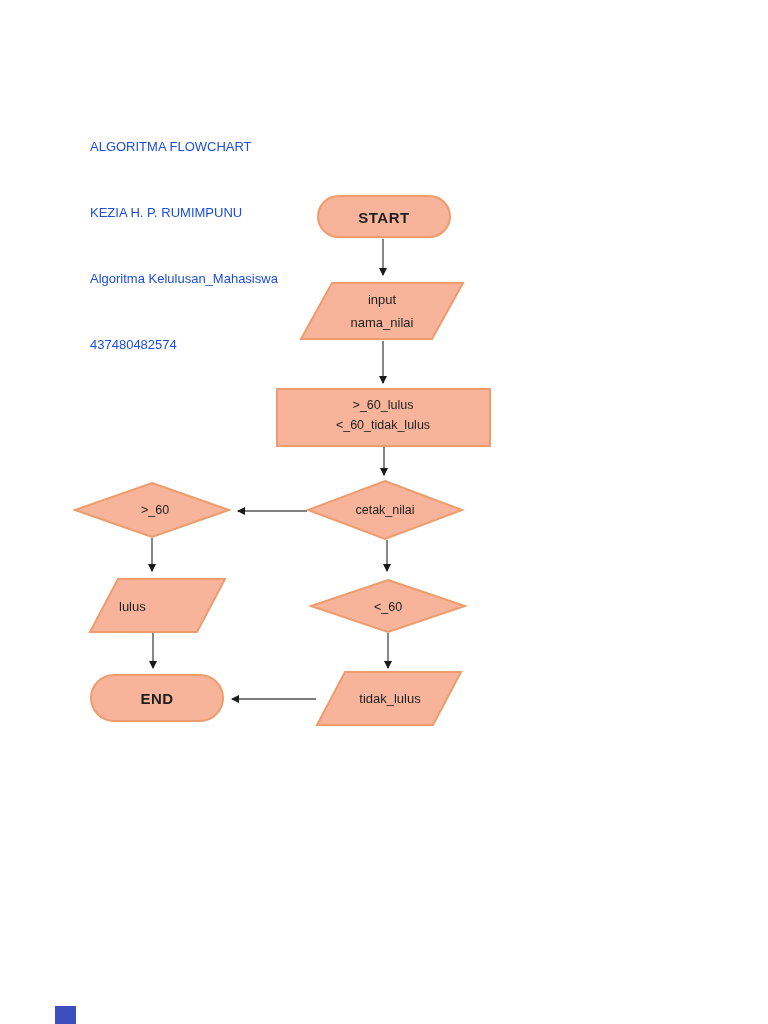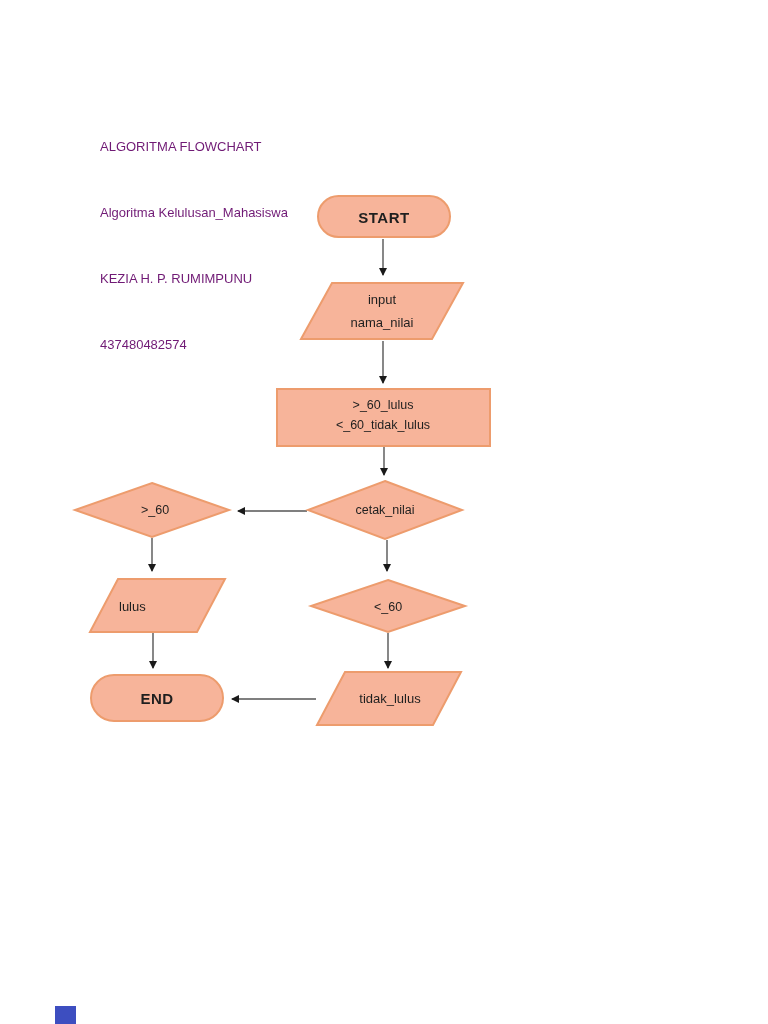--- a/index.html
+++ b/index.html
@@ -6,23 +6,23 @@
   .canvas {
     position: relative;
     width: 768px;
     height: 1024px;
     background: #ffffff;
     overflow: hidden;
     font-family: "Liberation Sans", "DejaVu Sans", sans-serif;
   }
   .doc-header {
     position: absolute;
-    left: 100px;
+    left: 90px;
     top: 92px;
-    color: #701a75;
+    color: #1d4ed8;
     font-size: 13px;
     line-height: 22px;
     white-space: pre;
   }
   .flow-svg { position: absolute; left: 0; top: 0; }
   .node {
     fill: #F7B49A;
     stroke: #ED9C6D;
     stroke-width: 2px;
   }
@@ -53,22 +53,22 @@
     background: #3D4EC0;
   }
 </style>
 </head>
 <body>
 
 <div class="canvas">
 
   <div class="doc-header">
     <div>ALGORITMA FLOWCHART</div>
+    <div>KEZIA H. P. RUMIMPUNU</div>
     <div>Algoritma Kelulusan_Mahasiswa</div>
-    <div>KEZIA H. P. RUMIMPUNU</div>
     <div>437480482574</div>
   </div>
 
   <svg class="flow-svg" width="768" height="1024" viewBox="0 0 768 1024">
     <defs>
       <marker id="ah" markerWidth="9" markerHeight="9" refX="7" refY="4" orient="auto" markerUnits="userSpaceOnUse">
         <path d="M0,0 L8,4 L0,8 Z" fill="#1a1a1a"></path>
       </marker>
     </defs>
 

